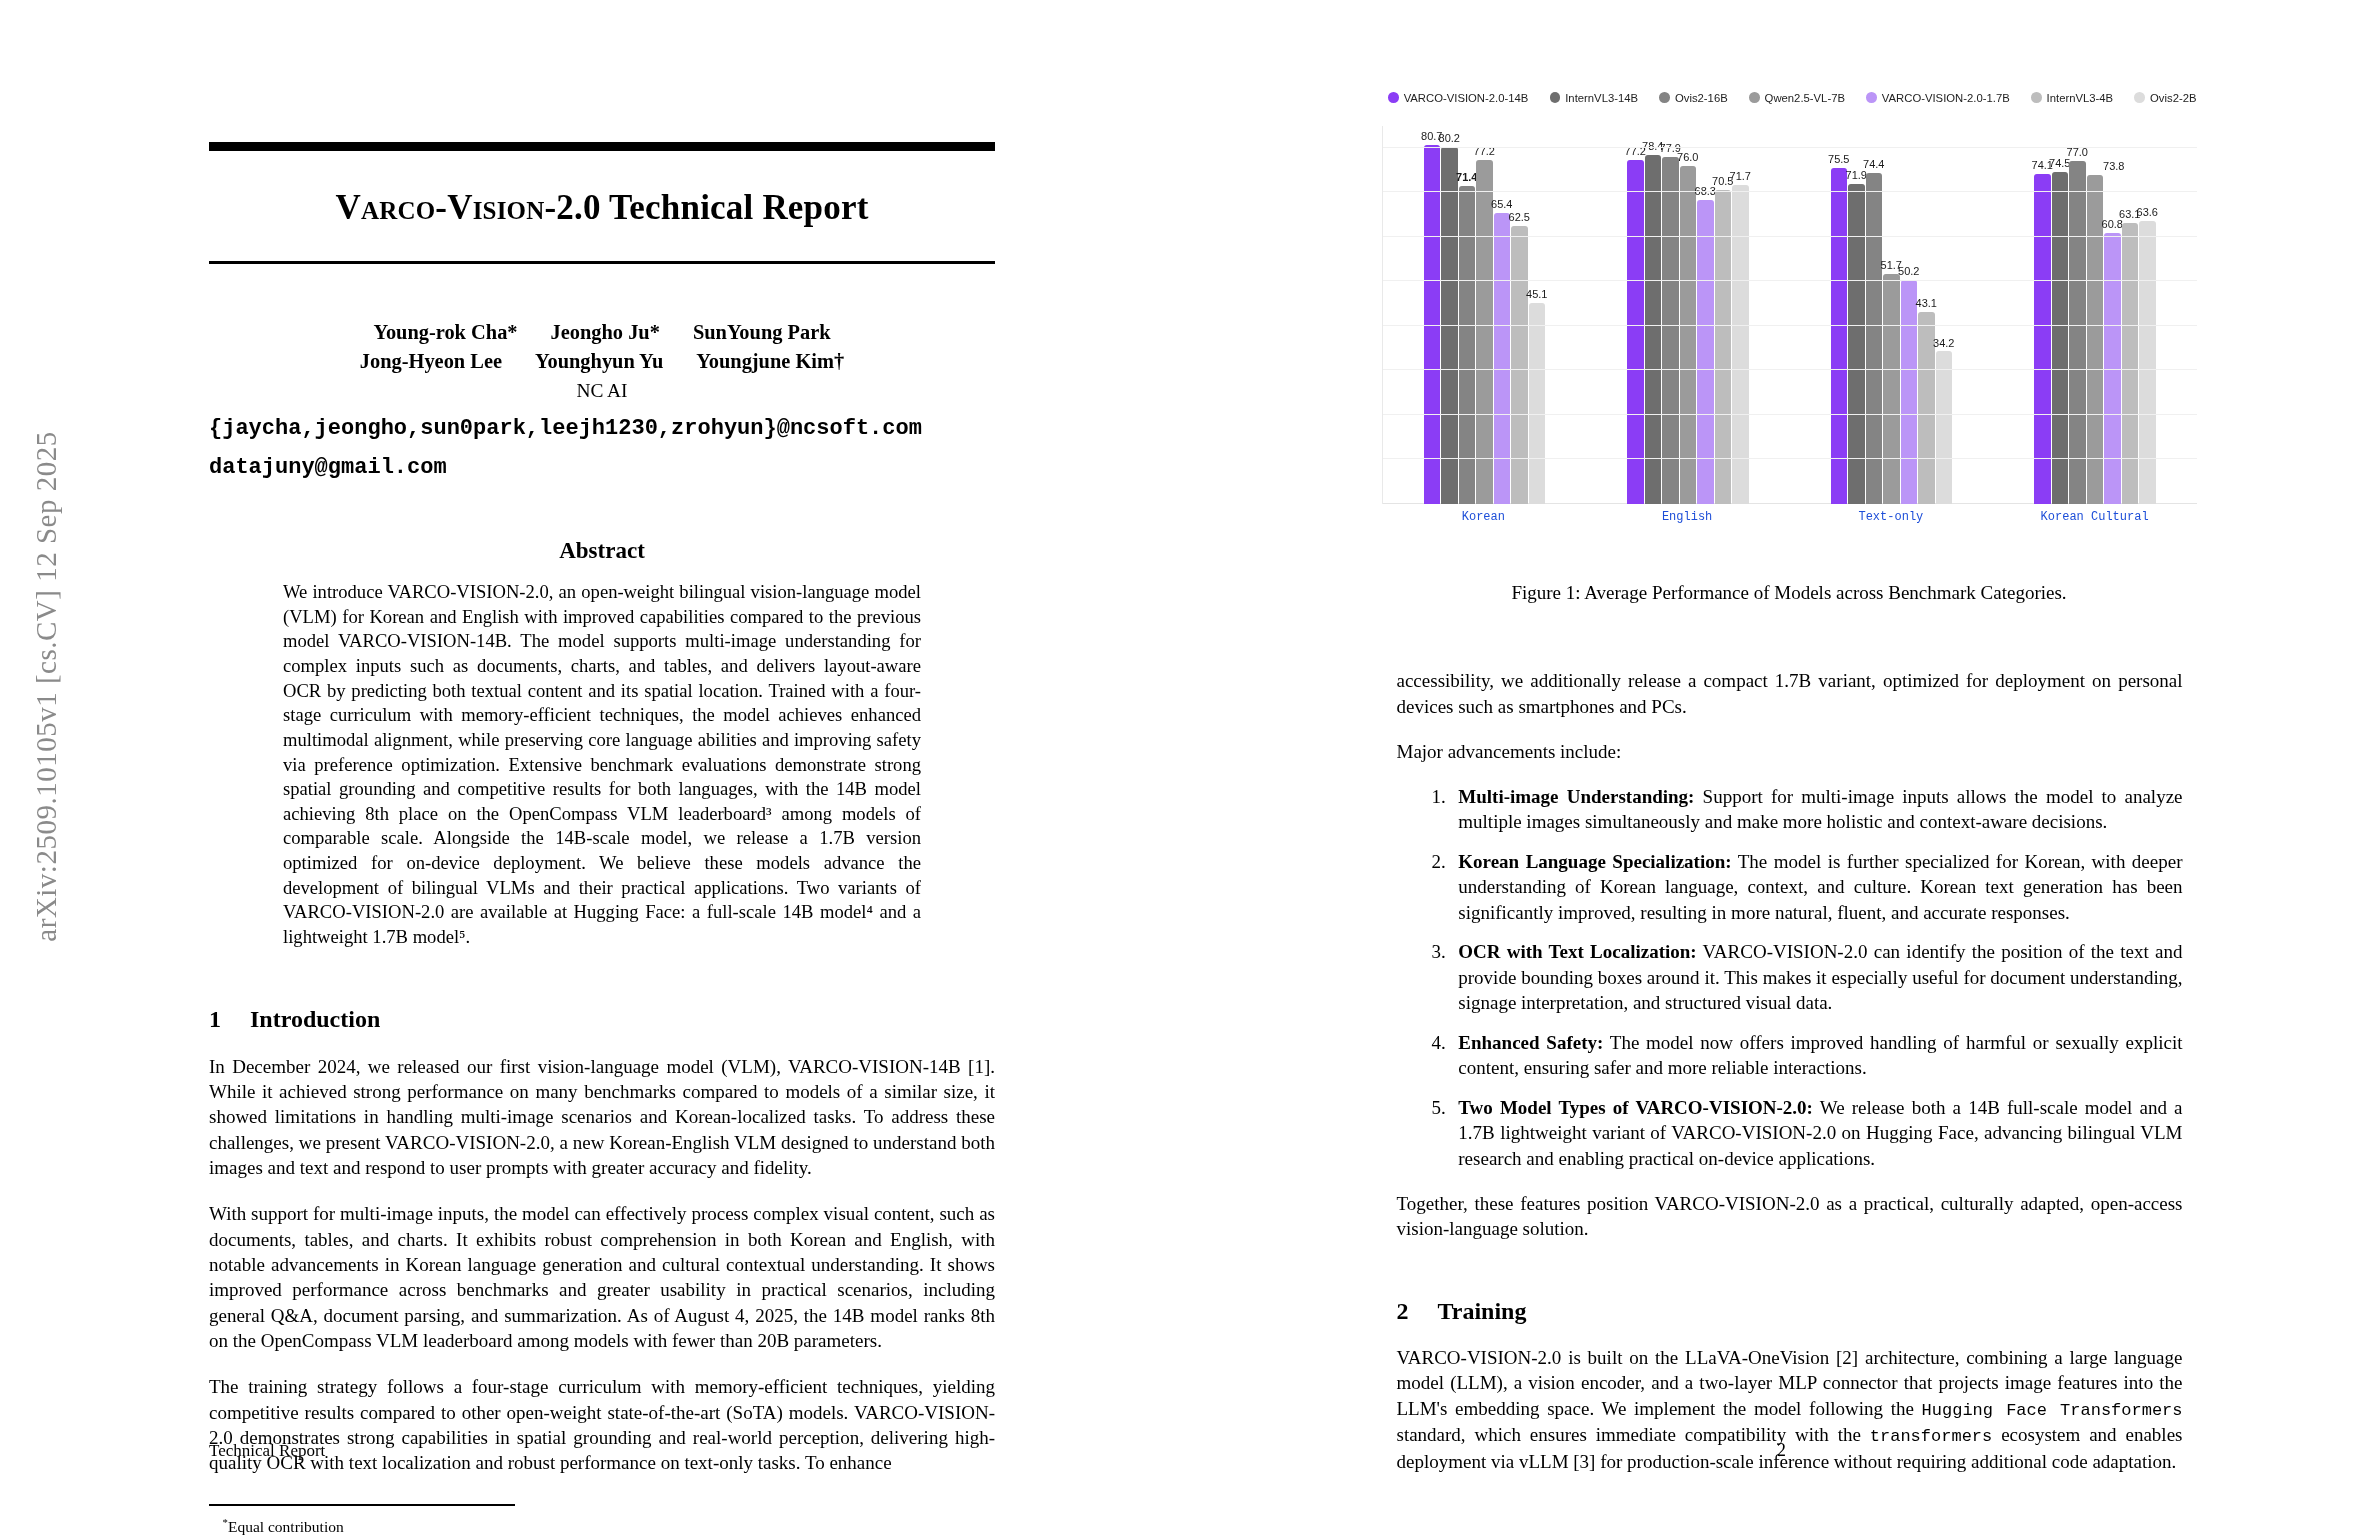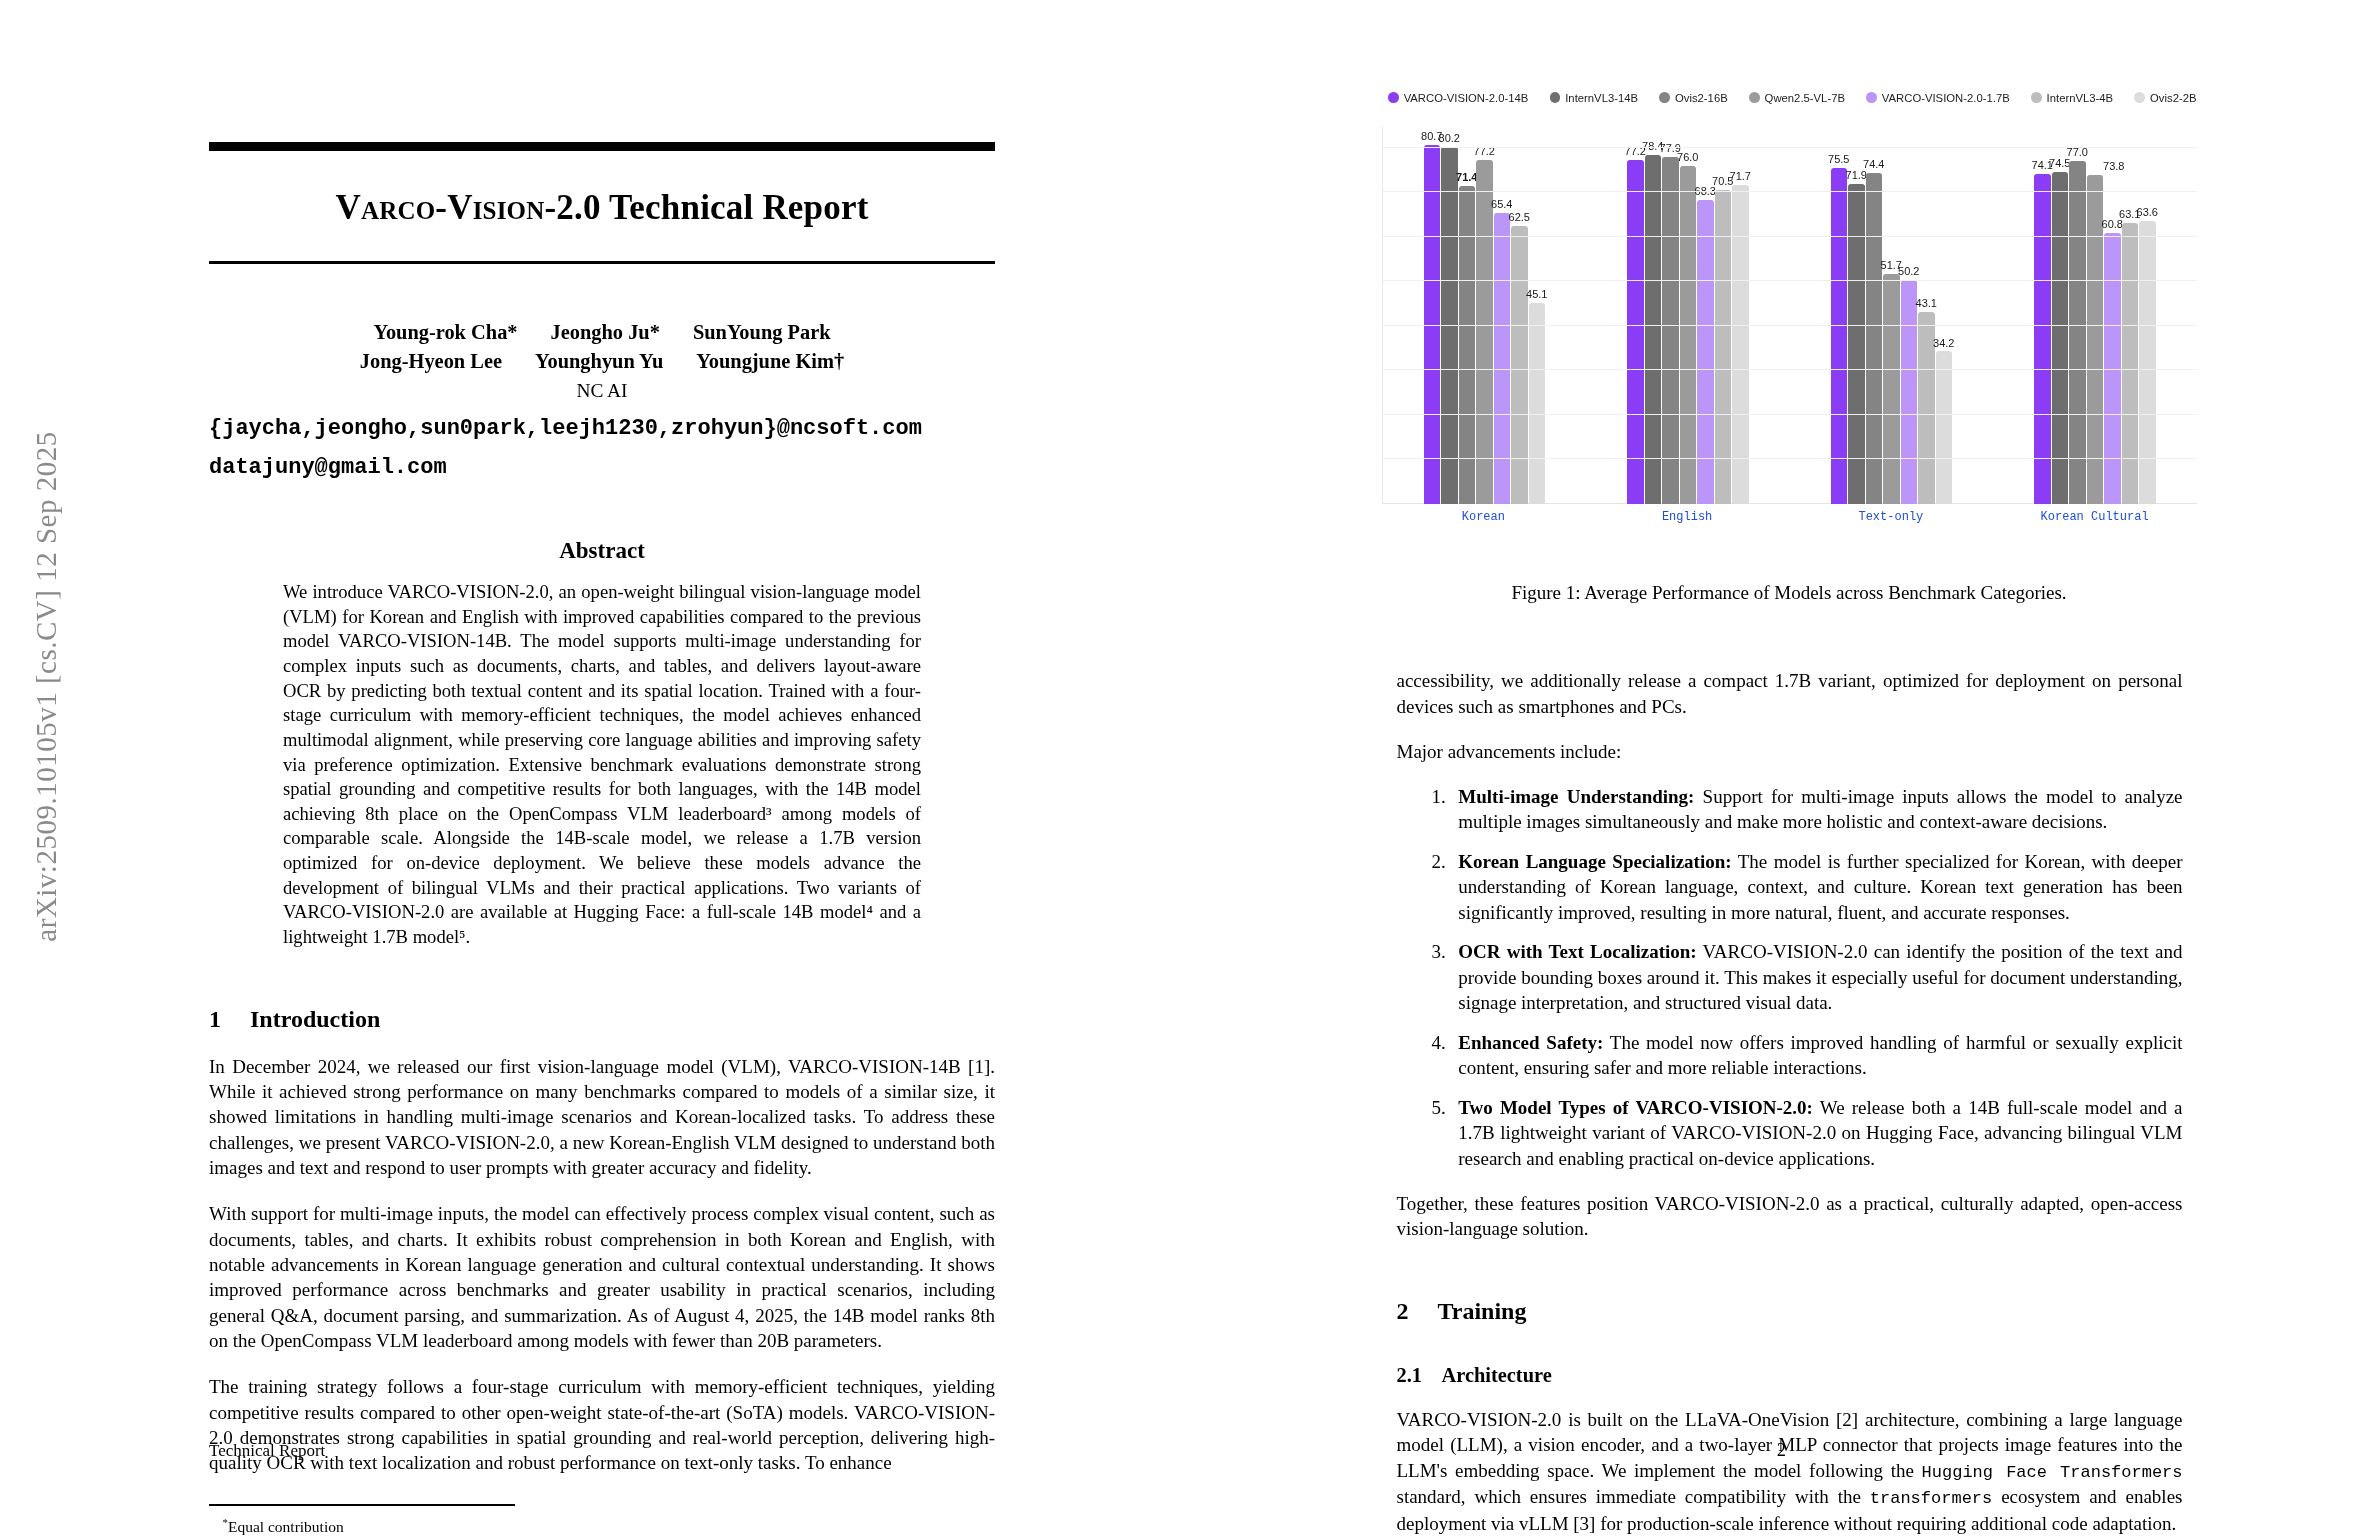--- a/index.html
+++ b/index.html
@@ -372,23 +372,20 @@
           <li><b>Enhanced Safety:</b><span> The model now offers improved handling of harmful or sexually explicit content, ensuring safer and more reliable interactions.</span></li>
           <li><b>Two Model Types of VARCO-VISION-2.0:</b><span> We release both a 14B full-scale model and a 1.7B lightweight variant of VARCO-VISION-2.0 on Hugging Face, advancing bilingual VLM research and enabling practical on-device applications.</span></li>
         </ol>
 
       <div class="rp-para">Together, these features position VARCO-VISION-2.0 as a practical, culturally adapted, open-access vision-language solution.</div>
 
       <div class="sec-h1">
         <span class="num">2</span><span>Training</span>
       </div>
 
-      <div class="sec-h2">
-        <span class="num">2.1</span><span>Architecture</span>
-      </div>
 
       <div class="rp-para"><span>VARCO-VISION-2.0 is built on the LLaVA-OneVision [2] architecture, combining a large language model (LLM), a vision encoder, and a two-layer MLP connector that projects image features into the LLM's embedding space. We implement the model following the </span><span class="code">Hugging Face Transformers</span><span> standard, which ensures immediate compatibility with the </span><span class="code">transformers</span><span> ecosystem and enables deployment via vLLM [3] for production-scale inference without requiring additional code adaptation.</span></div>
 
     </div>
 
     <div class="page-num">2</div>
   </div>
 
 </div>
 

